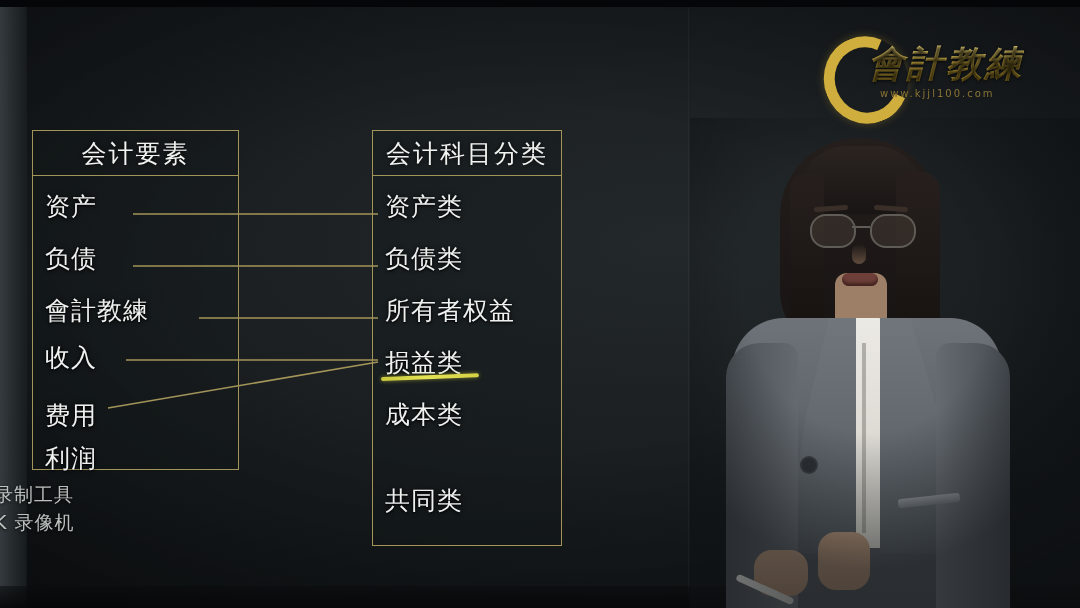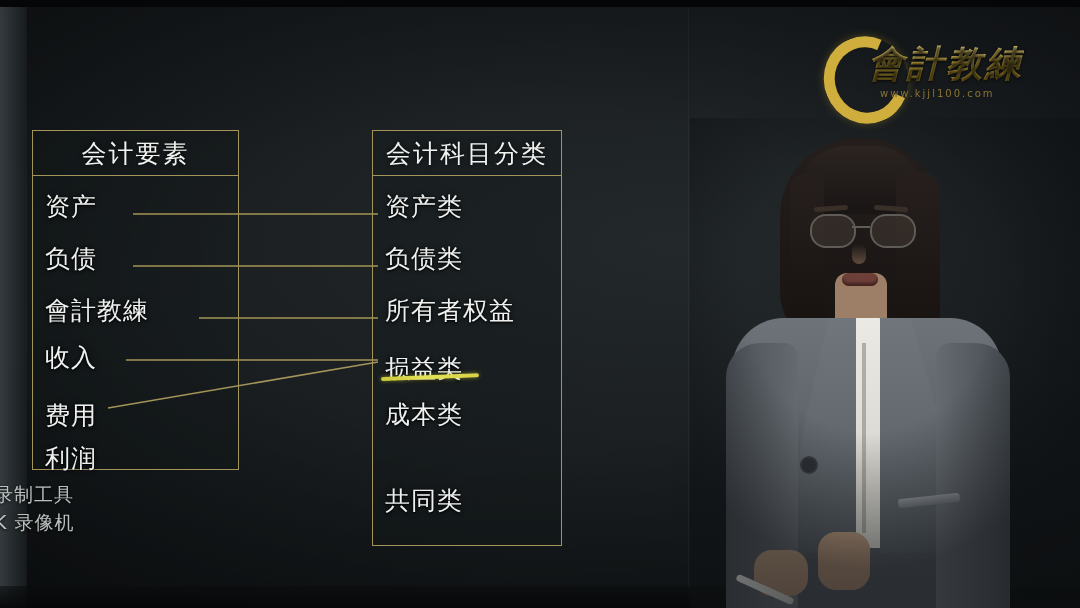--- a/index.html
+++ b/index.html
@@ -373,21 +373,21 @@
       <div class="row" style="top:266px">利润</div>
     </div>
   </div>
 
   <div class="tbl" id="tbl-right">
     <div class="tbl-head">会计科目分类</div>
     <div class="tbl-body">
       <div class="row" style="top:14px">资产类</div>
       <div class="row" style="top:66px">负债类</div>
       <div class="row" style="top:118px">所有者权益</div>
-      <div class="row" style="top:176px">损益类</div>
+      <div class="row" style="top:170px">损益类</div>
       <div class="row" style="top:222px">成本类</div>
       <div class="row" style="top:308px">共同类</div>
     </div>
   </div>
 
   <svg class="connectors" viewBox="0 0 1080 608" xmlns="http://www.w3.org/2000/svg">
     <line x1="133" y1="214" x2="378" y2="214" stroke="#a39559" stroke-width="1.6"></line>
     <line x1="133" y1="266" x2="378" y2="266" stroke="#a39559" stroke-width="1.6"></line>
     <line x1="199" y1="318" x2="378" y2="318" stroke="#a39559" stroke-width="1.6"></line>
     <line x1="126" y1="360" x2="378" y2="360" stroke="#a39559" stroke-width="1.6"></line>

